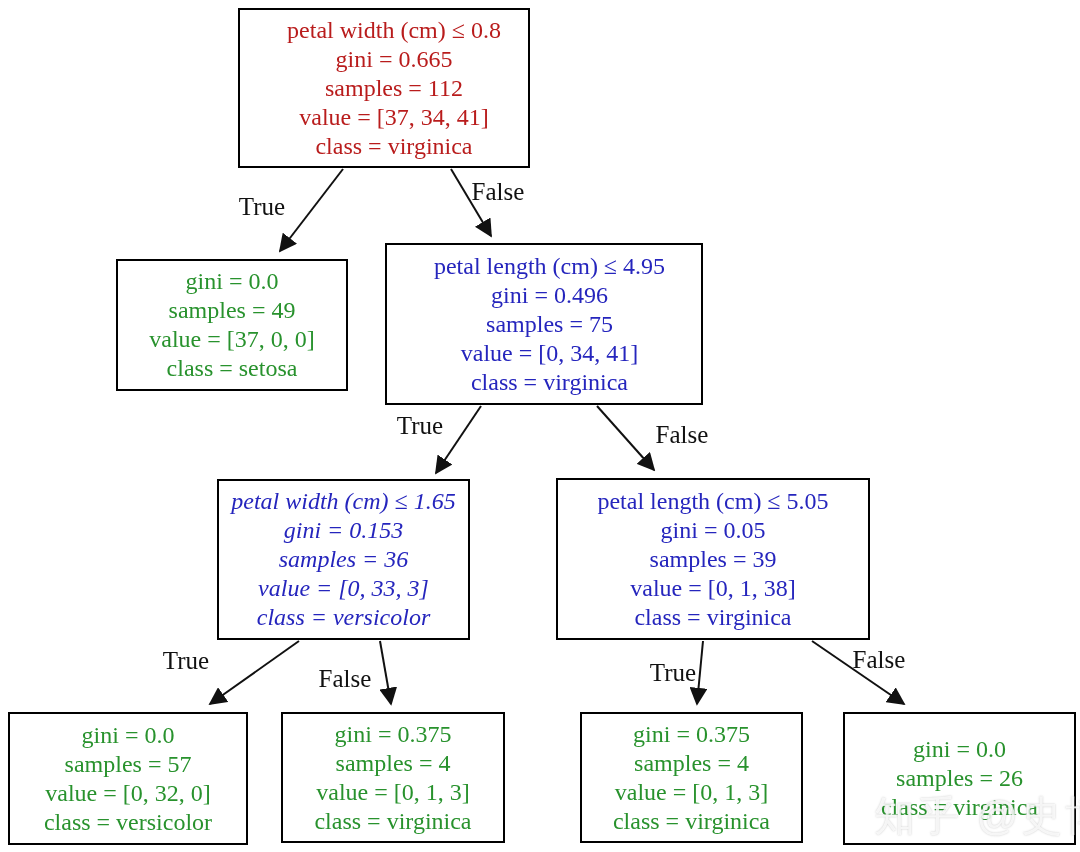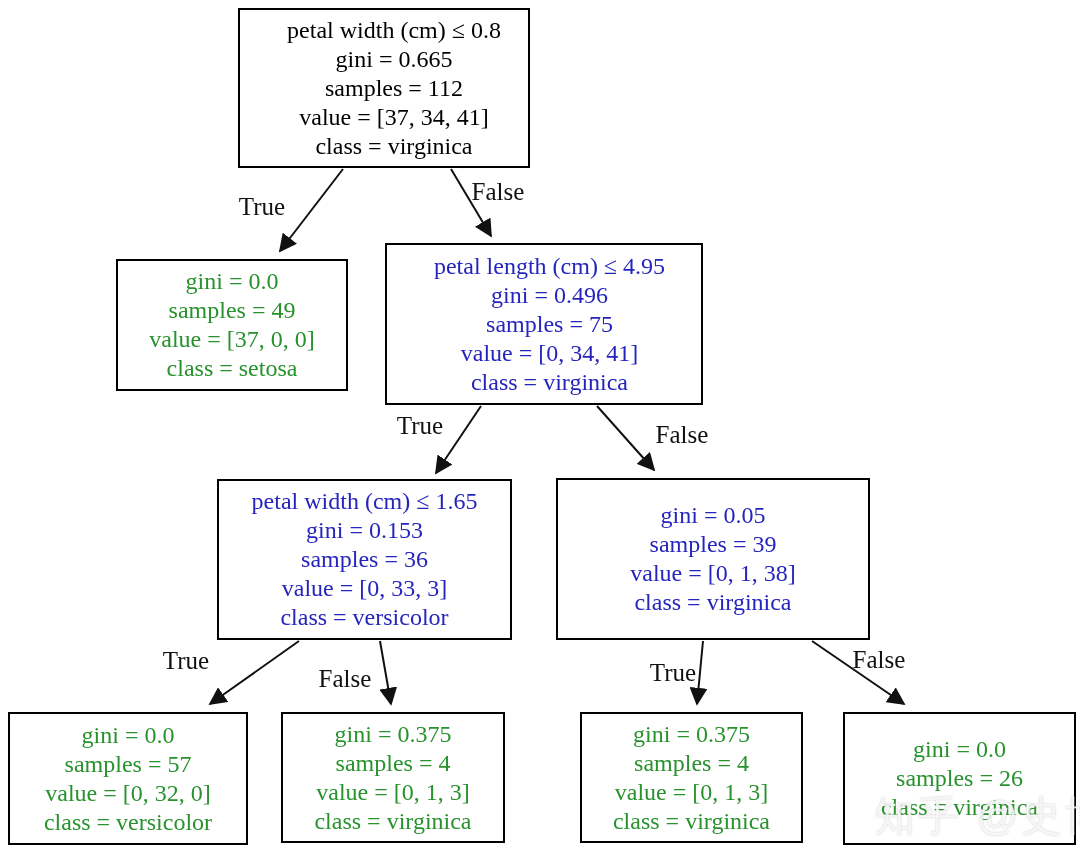--- a/index.html
+++ b/index.html
@@ -20,21 +20,21 @@
     align-items:center;
     text-align:center;
     box-sizing:border-box;
   }
   .node .line{
     display:block;
     font-size:24px;
     line-height:29px;
     white-space:nowrap;
   }
-  .c-orange{color:#000000;margin-left:20px;}
+  .c-orange{color:#b91c1c;margin-left:20px;}
   .c-blue{color:#2525bd;}
   .c-green{color:#28922d;}
   .edges-svg{position:absolute;left:0;top:0;width:1080px;height:852px;pointer-events:none;}
   .edge-label{
     position:absolute;
     transform:translate(-50%,-50%);
     font-size:25px;
     color:#111111;
     white-space:nowrap;
   }
@@ -98,29 +98,30 @@
   </div>
 
   <div class="node" style="left:385px;top:243px;width:318px;height:162px;padding-left:11px;">
     <span class="line c-blue">petal length (cm) ≤ 4.95</span>
     <span class="line c-blue">gini = 0.496</span>
     <span class="line c-blue">samples = 75</span>
     <span class="line c-blue">value = [0, 34, 41]</span>
     <span class="line c-blue">class = virginica</span>
   </div>
 
-  <div class="node" style="left:217px;top:479px;width:295px;height:161px;">
+  <div class="node" style="left:217px;top:479px;width:253px;height:161px;font-style:italic;">
     <span class="line c-blue">petal width (cm) ≤ 1.65</span>
     <span class="line c-blue">gini = 0.153</span>
     <span class="line c-blue">samples = 36</span>
     <span class="line c-blue">value = [0, 33, 3]</span>
     <span class="line c-blue">class = versicolor</span>
   </div>
 
   <div class="node" style="left:556px;top:478px;width:314px;height:162px;">
+    <span class="line c-blue">petal length (cm) ≤ 5.05</span>
     <span class="line c-blue">gini = 0.05</span>
     <span class="line c-blue">samples = 39</span>
     <span class="line c-blue">value = [0, 1, 38]</span>
     <span class="line c-blue">class = virginica</span>
   </div>
 
   <div class="node" style="left:8px;top:712px;width:240px;height:133px;">
     <span class="line c-green">gini = 0.0</span>
     <span class="line c-green">samples = 57</span>
     <span class="line c-green">value = [0, 32, 0]</span>

